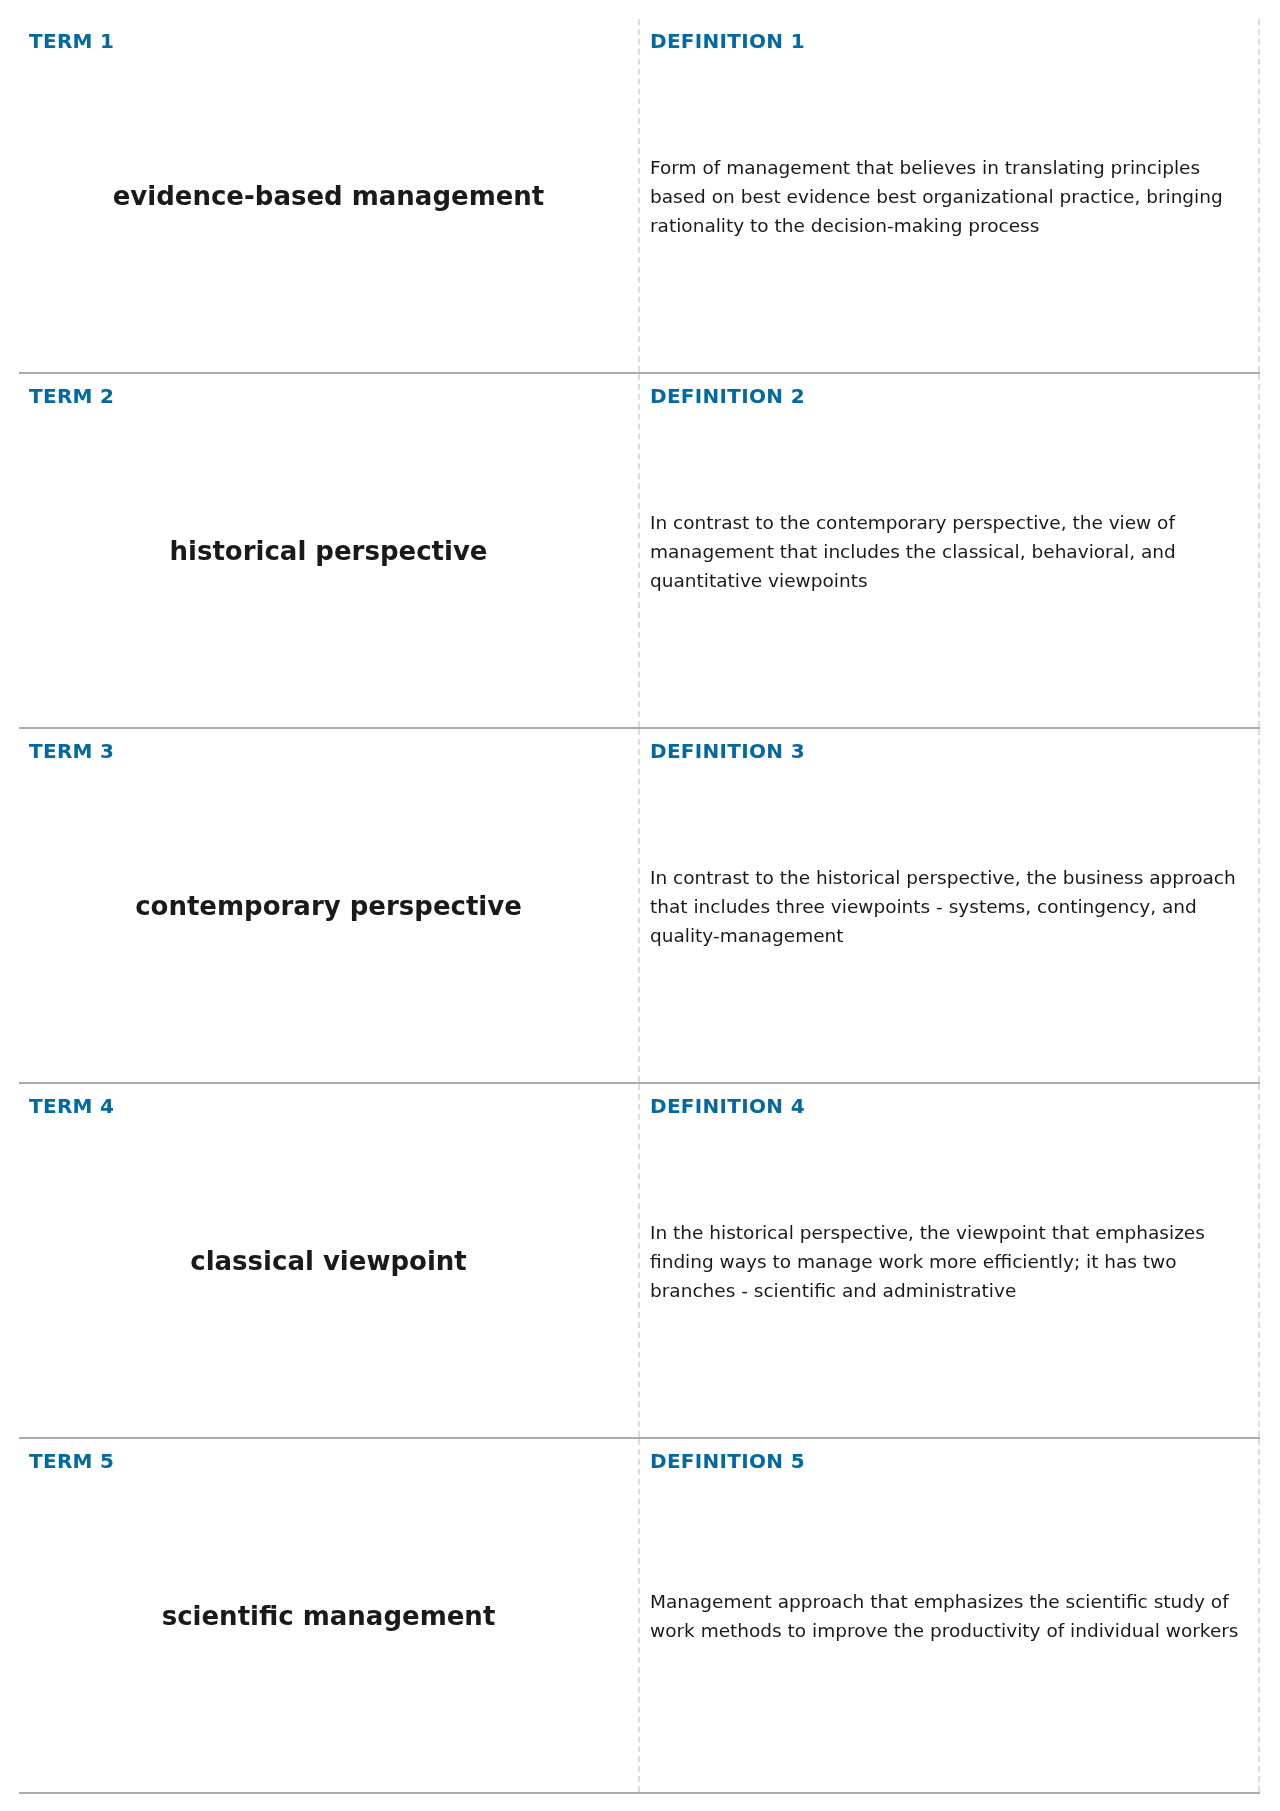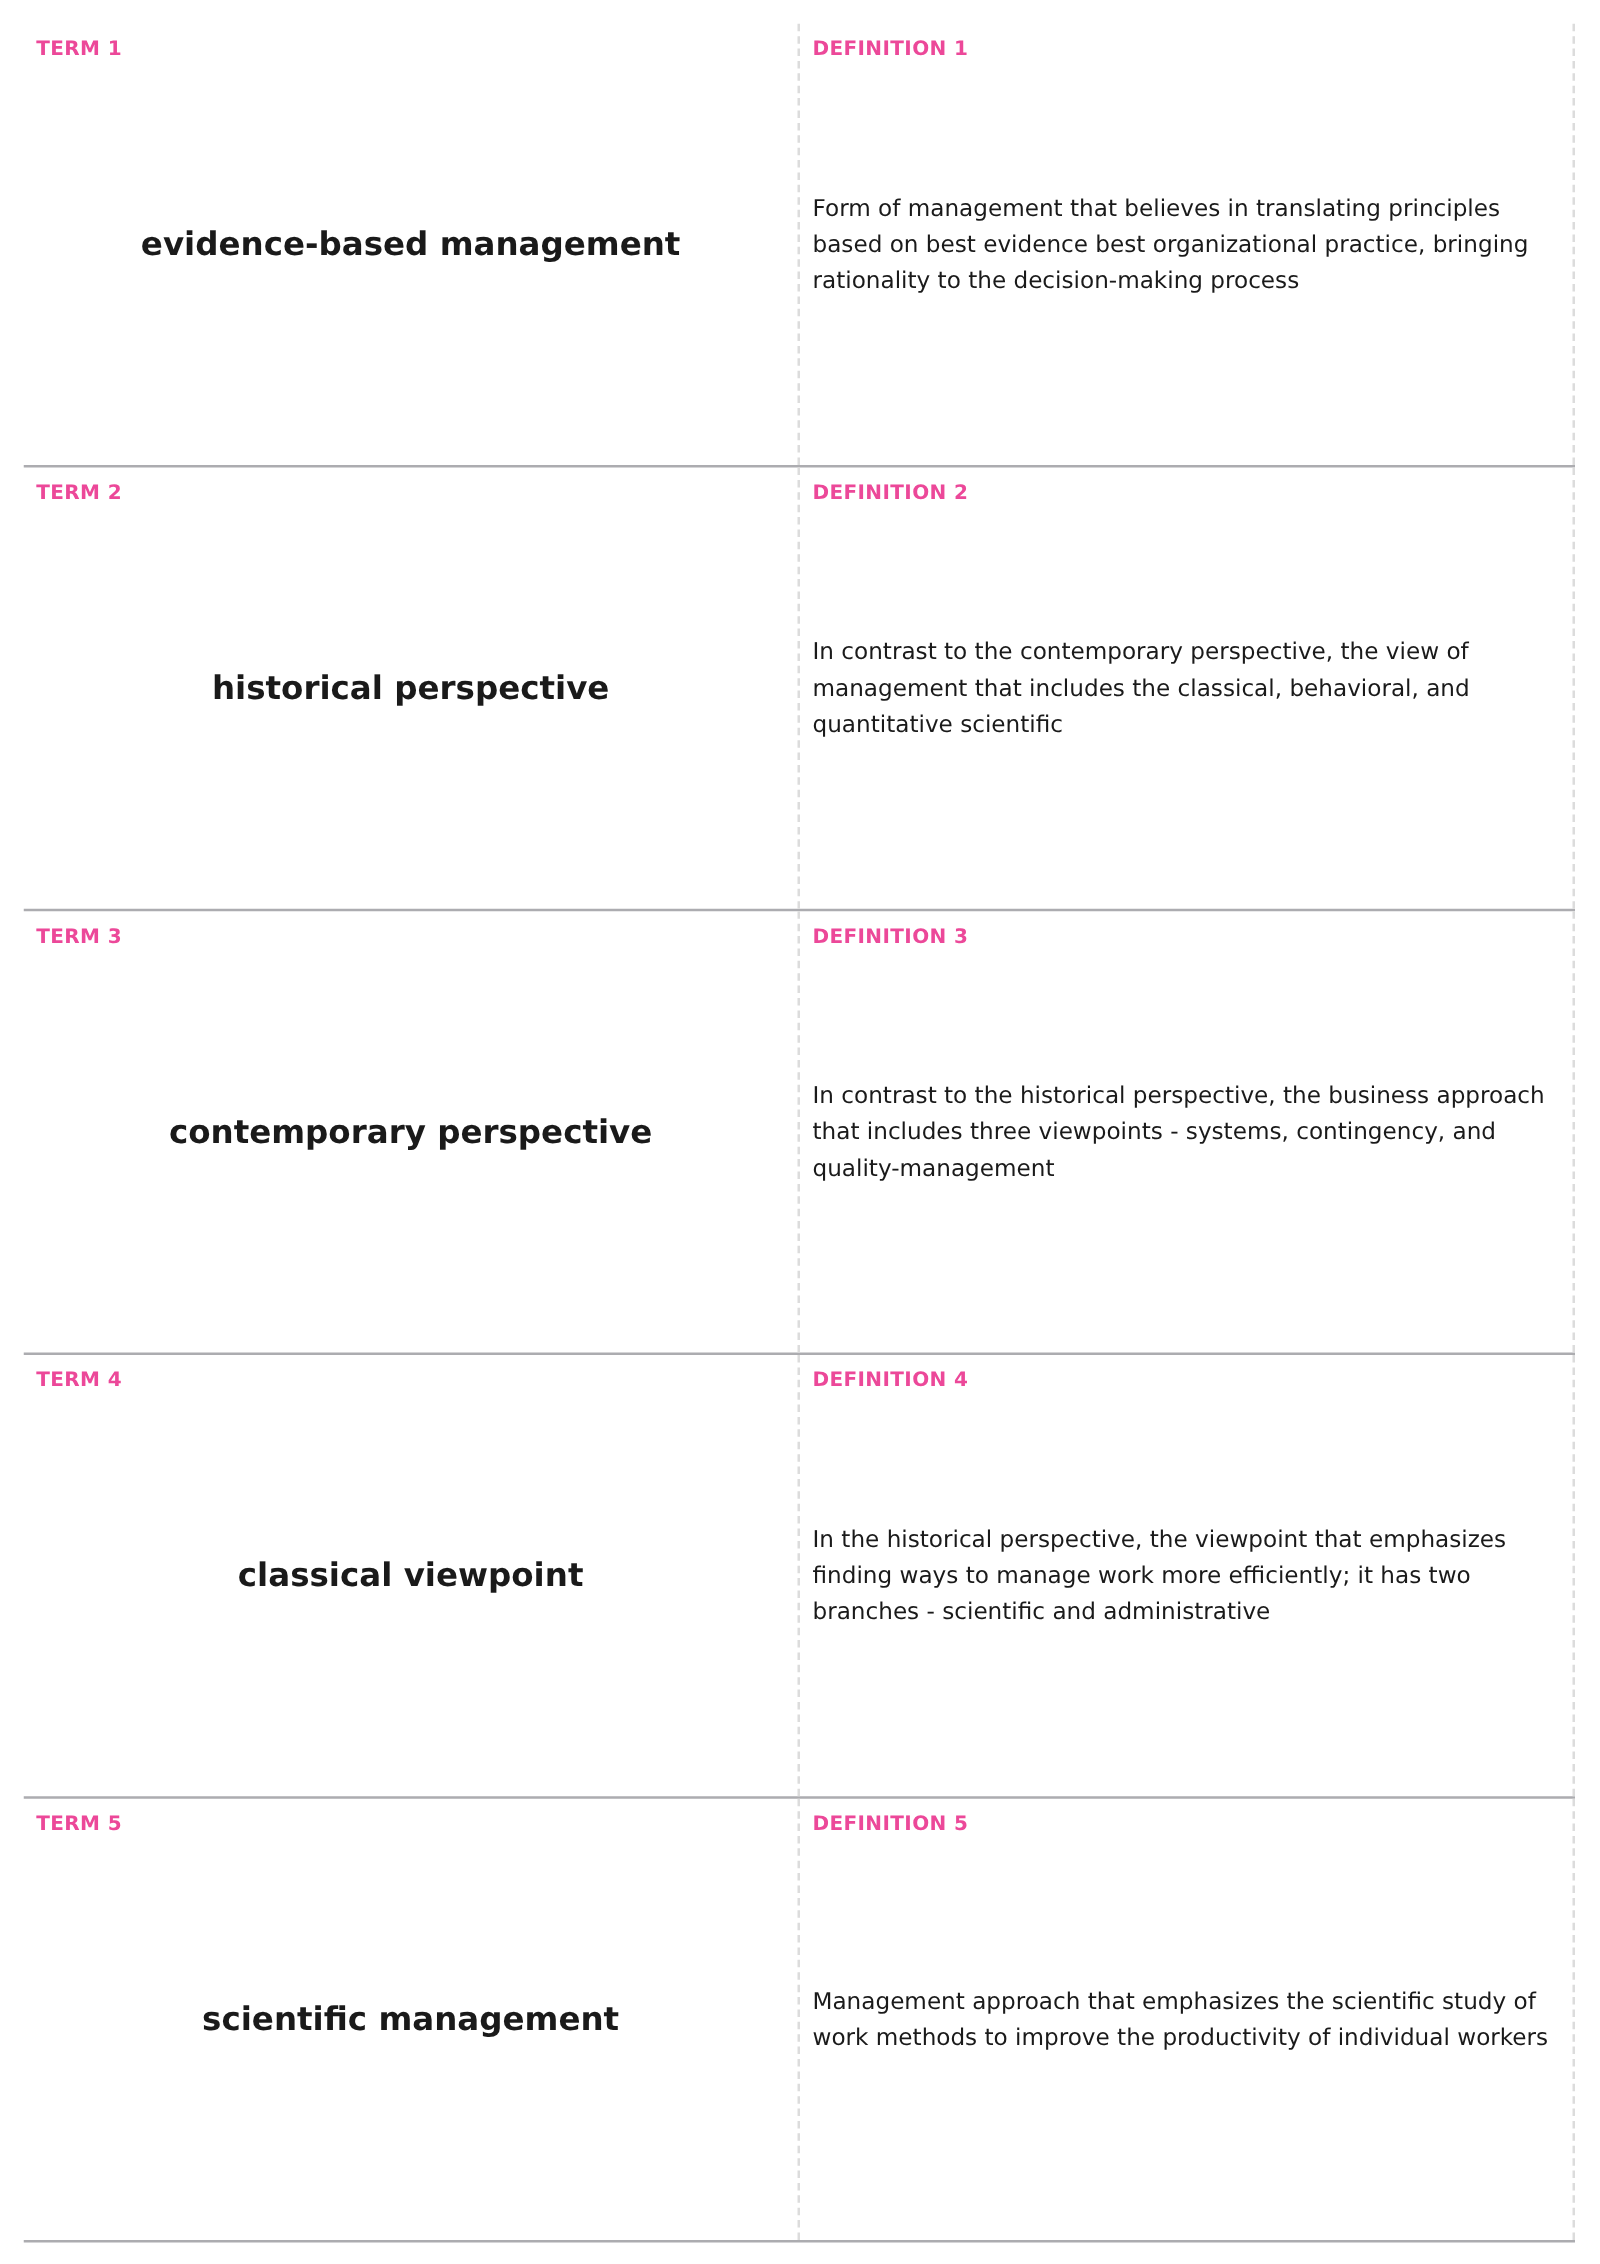--- a/index.html
+++ b/index.html
@@ -2,21 +2,21 @@
 <html><head>
 <meta charset="utf-8">
 <style>
   html, body { margin: 0; padding: 0; background: #ffffff; }
   body { width: 1280px; height: 1811px; position: relative; font-family: "DejaVu Sans", sans-serif; color: #1a1a1a; }
   .sheet { position: absolute; left: 19px; top: 19px; width: 1241px; }
   .row { display: flex; height: 353px; border-bottom: 2px solid #acacb0; }
   .cell { position: relative; box-sizing: border-box; height: 100%; }
   .term-cell { width: 621px; border-right: 2px dashed #dcdcdc; }
   .def-cell { width: 620px; border-right: 2px dashed #dcdcdc; }
-  .label { position: absolute; left: 10px; top: 10px; font-size: 16px; font-weight: bold; color: #ec4899; letter-spacing: 0.3px; }
+  .label { position: absolute; left: 10px; top: 10px; font-size: 20px; font-weight: bold; color: #0369a1; letter-spacing: 0.3px; }
   .term-text { position: absolute; left: 0; right: 0; top: 50%; transform: translateY(-50%); text-align: center; font-size: 26px; color: #1a1a1a; padding: 0 20px; font-weight: bold; }
   .def-text { position: absolute; left: 10px; right: 10px; top: 50%; transform: translateY(-50%); font-size: 18.5px; line-height: 29px; color: #1a1a1a; }
 </style>
 </head>
 <body>
 
 <div class="sheet">
 
   <div class="row">
     <div class="cell term-cell">
@@ -29,21 +29,21 @@
     </div>
   </div>
 
   <div class="row">
     <div class="cell term-cell">
       <span class="label">TERM 2</span>
       <div class="term-text">historical perspective</div>
     </div>
     <div class="cell def-cell">
       <span class="label">DEFINITION 2</span>
-      <div class="def-text">In contrast to the contemporary perspective, the view of management that includes the classical, behavioral, and quantitative scientific</div>
+      <div class="def-text">In contrast to the contemporary perspective, the view of management that includes the classical, behavioral, and quantitative viewpoints</div>
     </div>
   </div>
 
   <div class="row">
     <div class="cell term-cell">
       <span class="label">TERM 3</span>
       <div class="term-text">contemporary perspective</div>
     </div>
     <div class="cell def-cell">
       <span class="label">DEFINITION 3</span>

